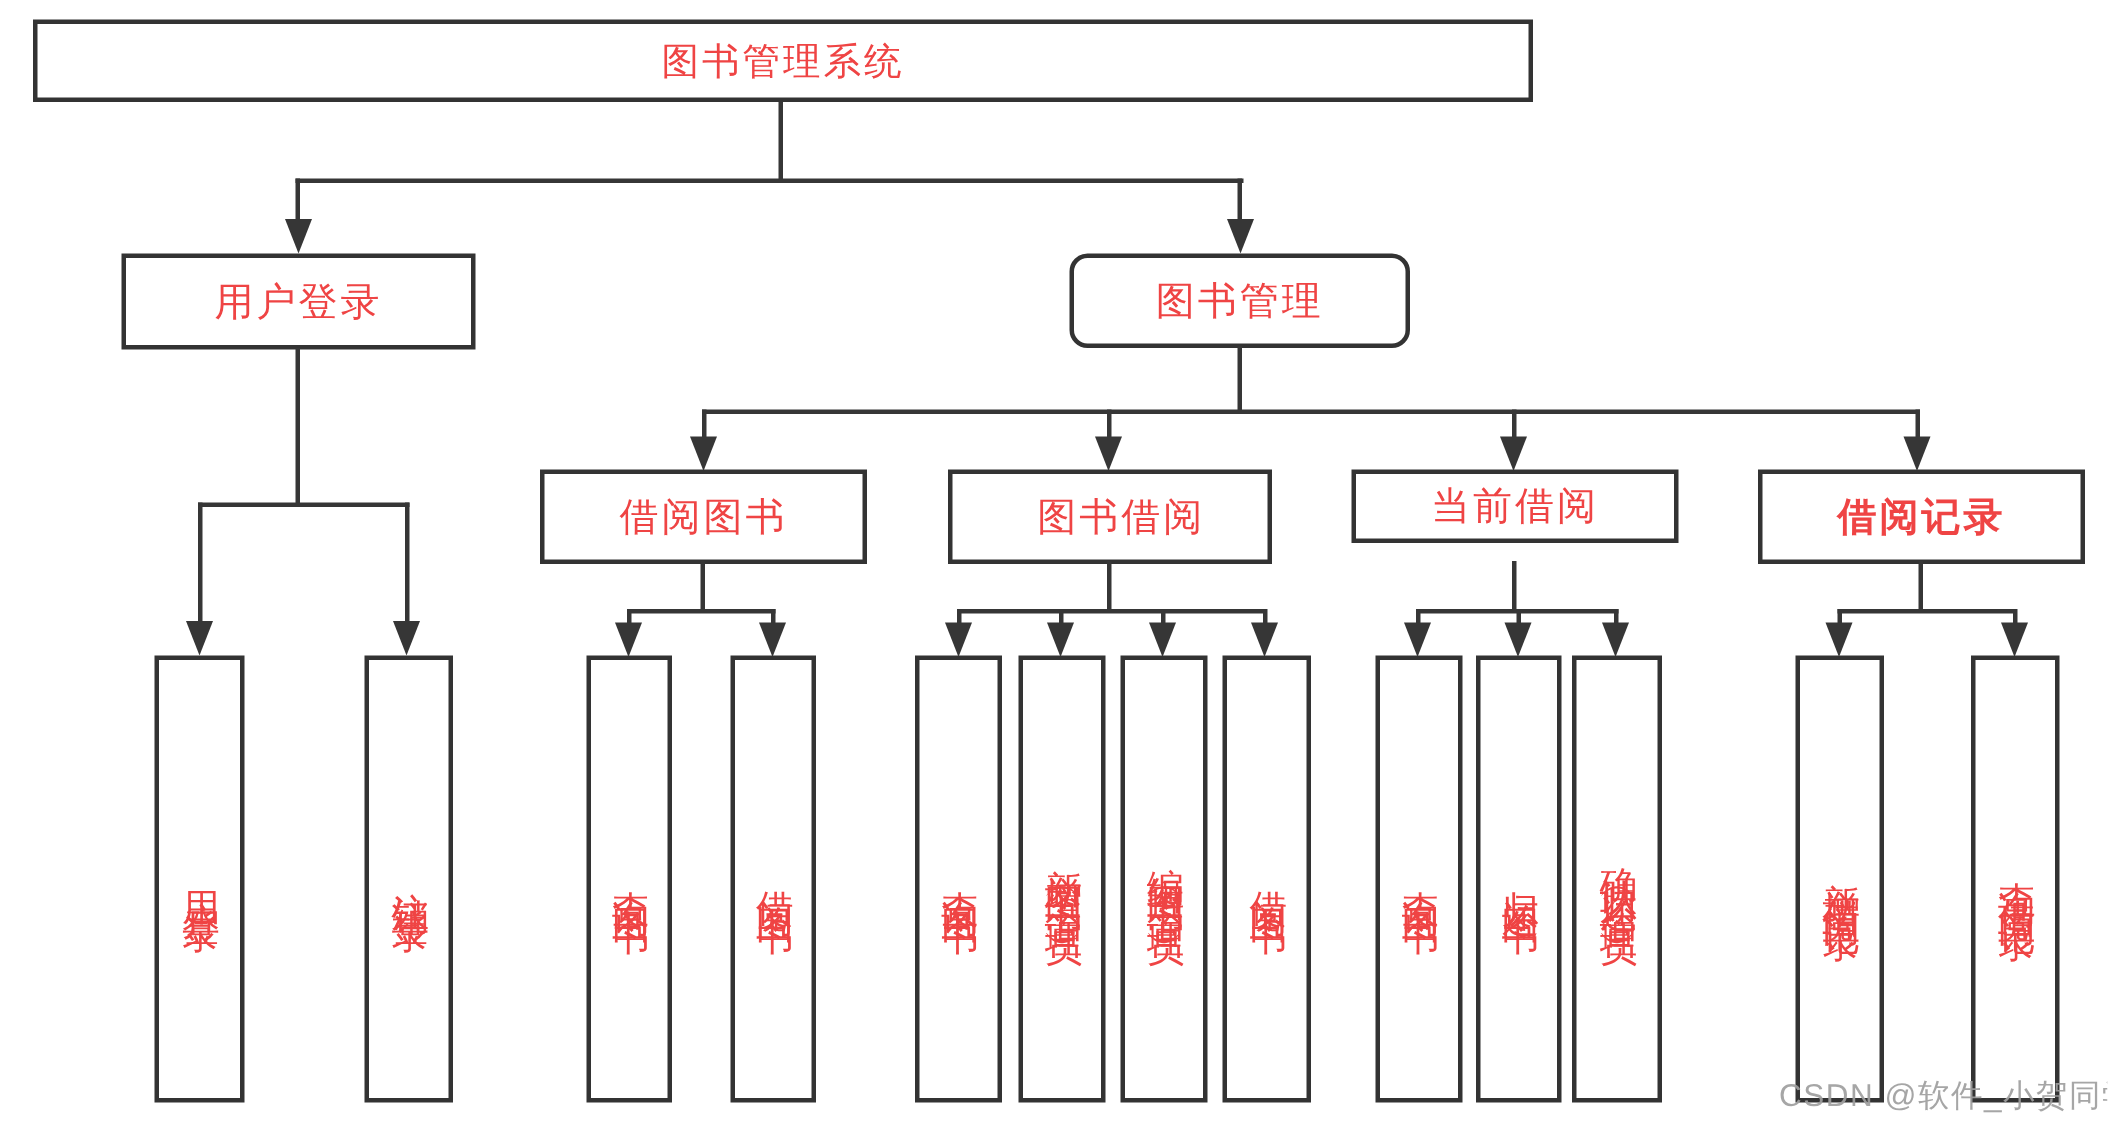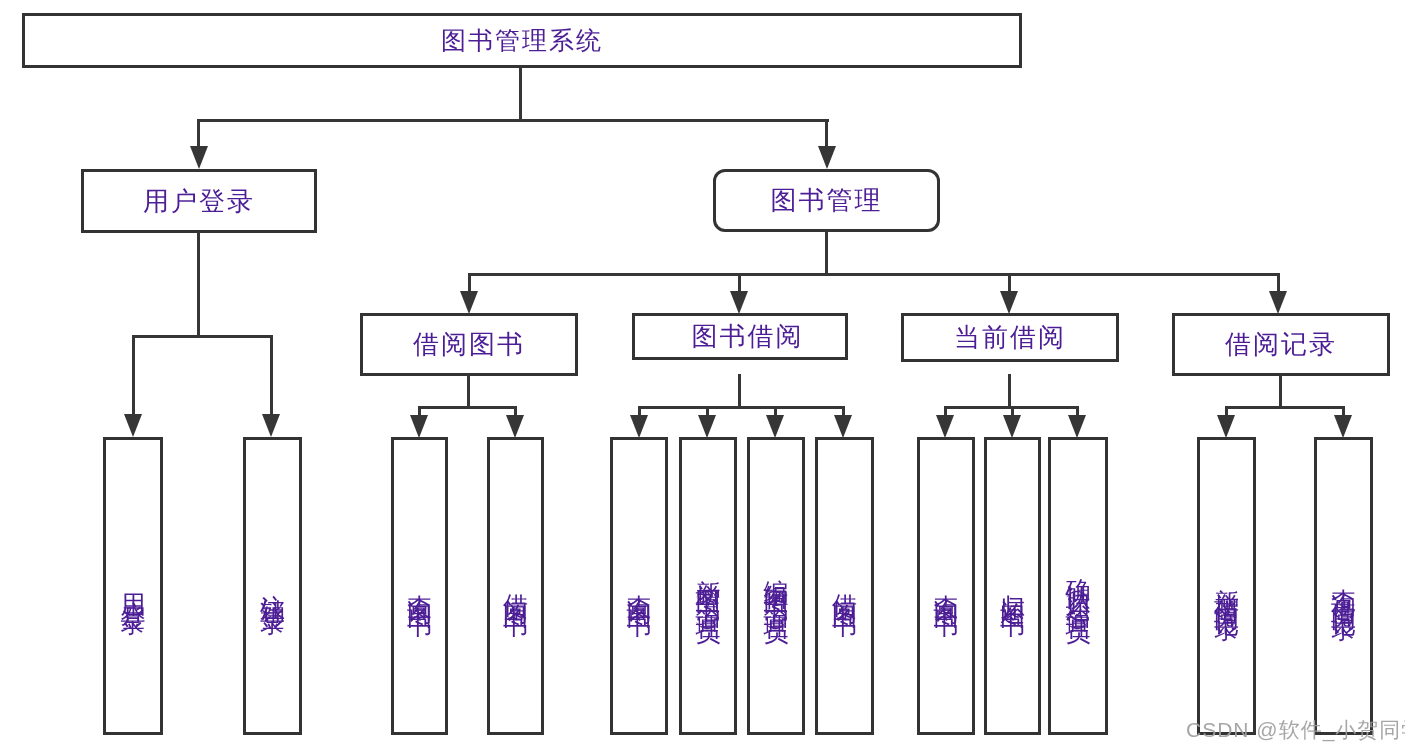--- a/index.html
+++ b/index.html
@@ -1,41 +1,41 @@
 <!DOCTYPE html>
 <html><head>
 <meta charset="utf-8">
 <style>
   html,body{margin:0;padding:0;background:#ffffff;font-family:"Liberation Sans","DejaVu Sans",sans-serif;}
   .stage{position:relative;width:1405px;height:747px;background:#ffffff;overflow:hidden;}
   .box{position:absolute;box-sizing:border-box;border:3px solid #333333;background:#ffffff;
-       display:flex;align-items:center;justify-content:center;color:#4c1d95;}
+       display:flex;align-items:center;justify-content:center;color:#ef4444;}
   .hbox{font-size:26px;letter-spacing:2px;white-space:nowrap;}
   .root{font-size:25px;}
   .vbox{writing-mode:vertical-rl;text-orientation:mixed;font-size:25px;letter-spacing:6px;line-height:1;}
   .line{position:absolute;background:#363636;}
   .arrow{position:absolute;width:0;height:0;border-left:9px solid transparent;
          border-right:9px solid transparent;border-top:23px solid #363636;}
   .watermark{position:absolute;left:1186px;top:716px;font-size:21px;color:rgba(158,158,158,0.92);
              letter-spacing:1px;white-space:nowrap;z-index:6;}
 </style>
 </head>
 <body>
 
 <div class="stage">
 
   <div class="box hbox root" style="left:22px;top:13px;width:1000px;height:55px;">图书管理系统</div>
 
   <div class="box hbox" style="left:81px;top:169px;width:236px;height:64px;">用户登录</div>
   <div class="box hbox" style="left:713px;top:169px;width:227px;height:63px;border-radius:12px;">图书管理</div>
 
   <div class="box hbox" style="left:360px;top:313px;width:218px;height:63px;">借阅图书</div>
-  <div class="box hbox" style="left:632px;top:313px;width:216px;height:47px;padding-left:15px;">图书借阅</div>
+  <div class="box hbox" style="left:632px;top:313px;width:216px;height:63px;padding-left:15px;">图书借阅</div>
   <div class="box hbox" style="left:901px;top:313px;width:218px;height:49px;">当前借阅</div>
-  <div class="box hbox" style="left:1172px;top:313px;width:218px;height:63px;">借阅记录</div>
+  <div class="box hbox" style="left:1172px;top:313px;width:218px;height:63px;font-weight:bold;">借阅记录</div>
 
   <div class="box vbox" style="left:103px;top:437px;width:60px;height:298px;">用户登录</div>
   <div class="box vbox" style="left:243px;top:437px;width:59px;height:298px;">注销登录</div>
 
   <div class="box vbox" style="left:391px;top:437px;width:57px;height:298px;">查询图书</div>
   <div class="box vbox" style="left:487px;top:437px;width:57px;height:298px;">借阅图书</div>
 
   <div class="box vbox" style="left:610px;top:437px;width:58px;height:298px;">查询图书</div>
   <div class="box vbox" style="left:679px;top:437px;width:58px;height:298px;">新增图书（管理员）</div>
   <div class="box vbox" style="left:747px;top:437px;width:58px;height:298px;">编辑图书（管理员）</div>

